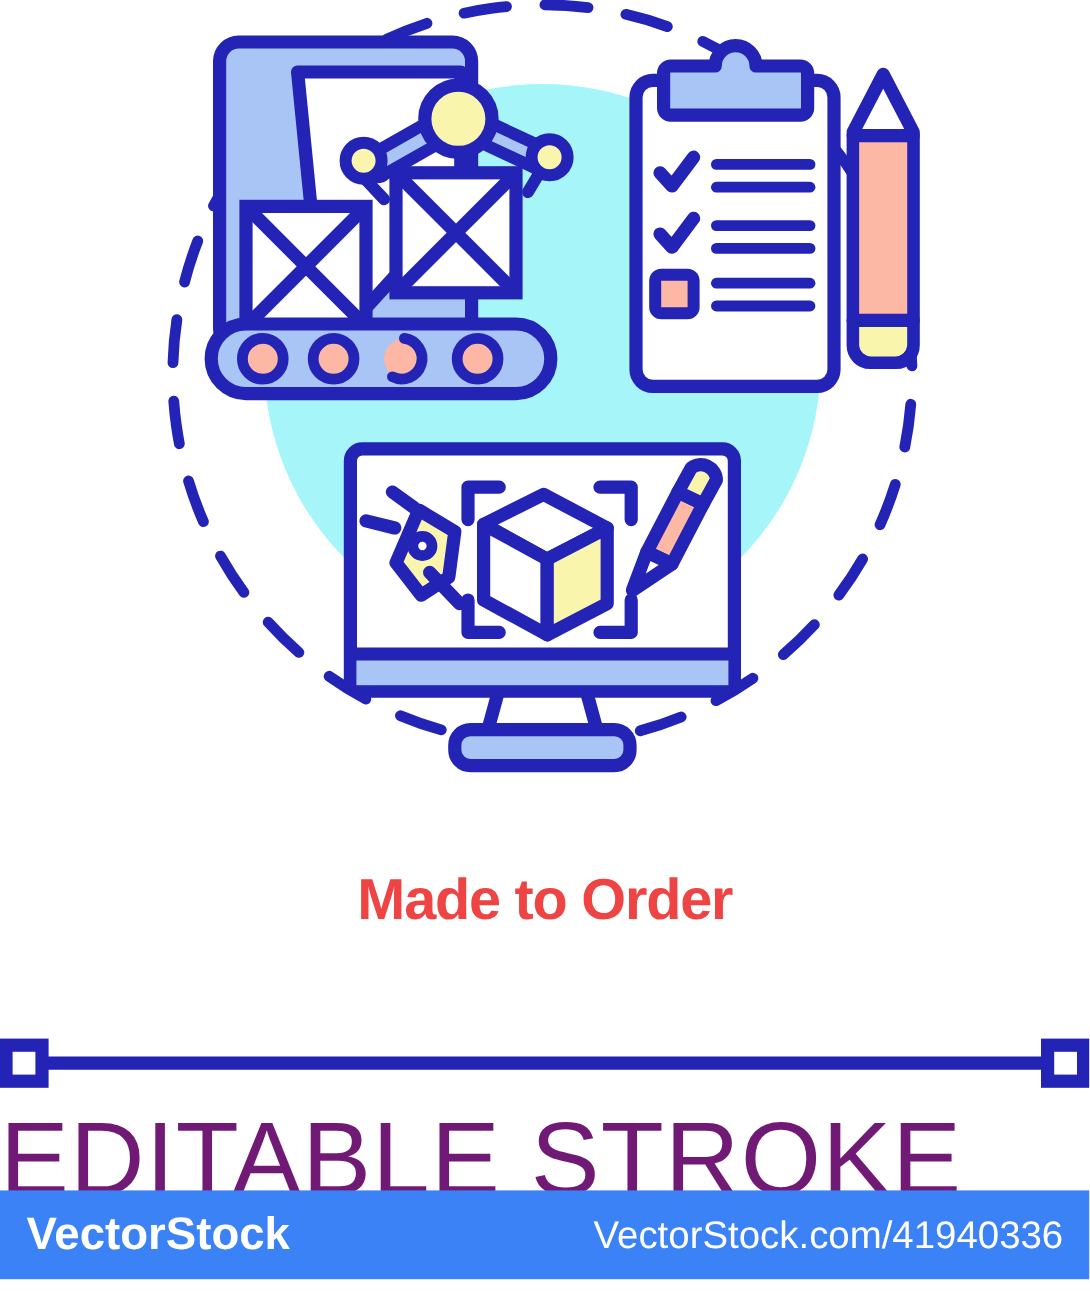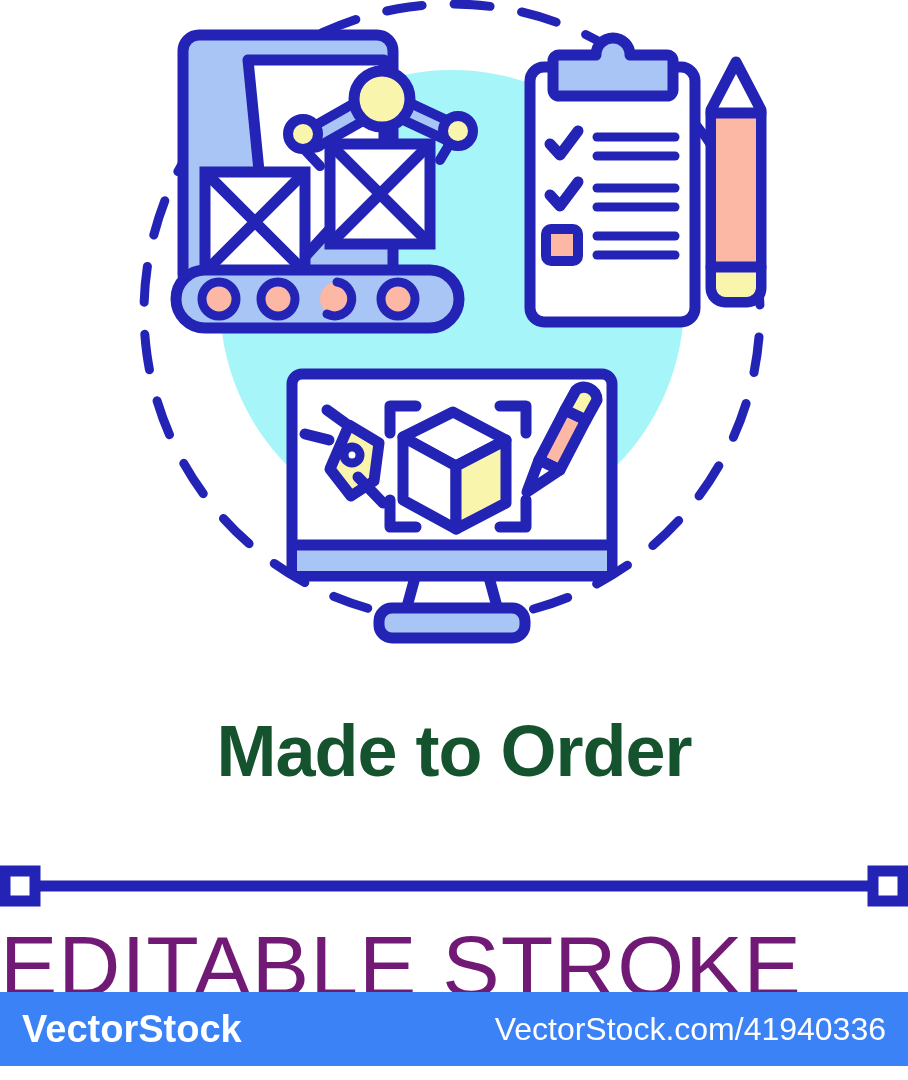--- a/index.html
+++ b/index.html
@@ -31,24 +31,24 @@
     width: 908px;
     height: 700px;
   }
   
   #concept-title {
     position: absolute;
     left: 0;
     top: 706px;
     width: 908px;
     text-align: center;
-    color: #14532d;
+    color: #ef4444;
     font-family: "Liberation Sans Narrow", "Liberation Sans", sans-serif;
     font-weight: bold;
-    font-size: 72px;
+    font-size: 48px;
     letter-spacing: -1px;
     line-height: 90px;
     white-space: nowrap;
   }
   
   #stroke-ruler {
     position: absolute;
     left: 0;
     top: 862px;
     width: 908px;

